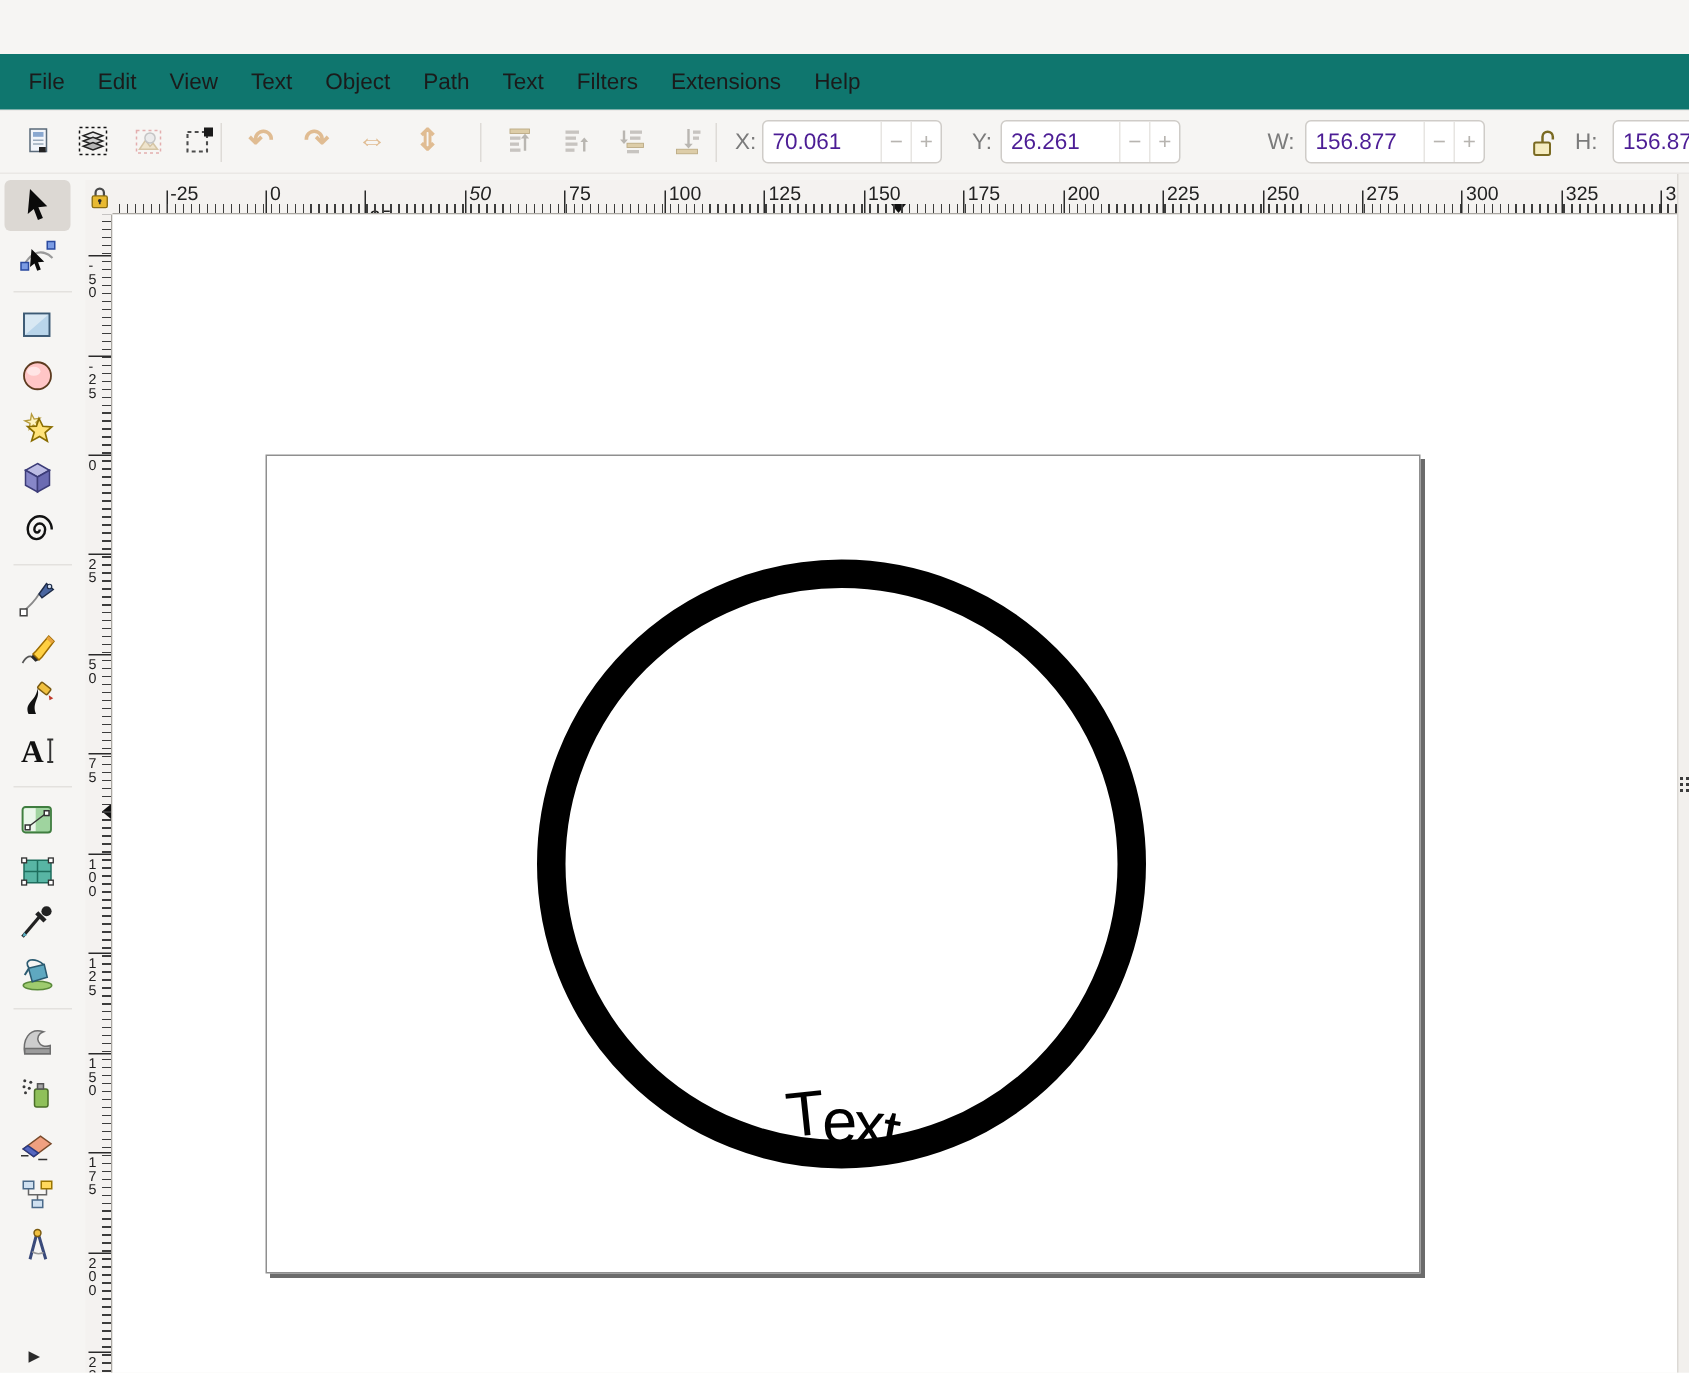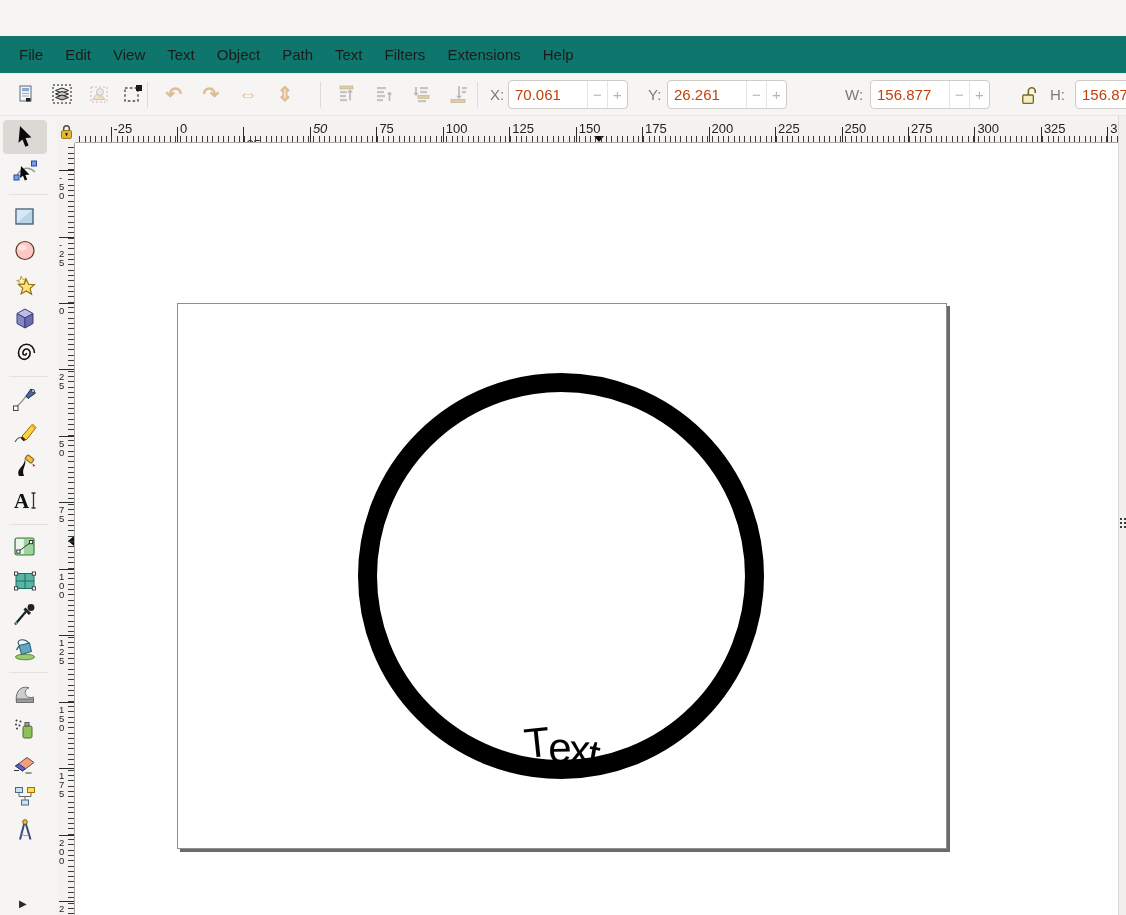--- a/index.html
+++ b/index.html
@@ -16,21 +16,21 @@
   .cmdbar{height:42px;background:#f6f5f3;position:relative;border-bottom:1px solid #eae8e5;
     box-sizing:border-box;overflow:hidden;white-space:nowrap;}
   .tb-btn{position:absolute;top:7px;width:26px;height:26px;display:flex;
     align-items:center;justify-content:center;}
   .tb-btn svg{width:22px;height:22px;}
   .tb-glyph{font-size:20px;line-height:22px;color:#e0bc92;font-weight:bold;}
   .tb-sep{position:absolute;top:8px;width:1px;height:26px;background:#dedbd7;}
   .spin-label{position:absolute;top:0;line-height:42px;font-size:15px;color:#7b7b7b;}
   .spin{position:absolute;top:6px;height:29px;width:120px;background:#fff;
     border:1px solid #cfccc8;border-radius:4px;display:flex;box-sizing:border-box;overflow:hidden;}
-  .spin .val{flex:1;font-size:15px;color:#c2410c;padding:0 0 0 6px;line-height:27px;overflow:hidden;}
+  .spin .val{flex:1;font-size:15px;color:#4c1d95;padding:0 0 0 6px;line-height:27px;overflow:hidden;}
   .spin .dec,.spin .inc{width:19px;text-align:center;line-height:27px;font-size:15px;
     color:#b7b4b0;border-left:1px solid #e7e5e2;}
   .lockbtn{position:absolute;top:11px;width:20px;height:20px;}
   
   .workspace{position:relative;height:810px;background:#f6f5f3;}
   .toolbox{position:absolute;left:0;top:0;width:57px;height:100%;background:#f6f5f3;
     padding-top:4px;box-sizing:border-box;}
   .tool{width:44px;height:34px;margin-left:3px;display:flex;align-items:center;
     justify-content:center;border-radius:4px;}
   .tool svg{width:26px;height:26px;}

